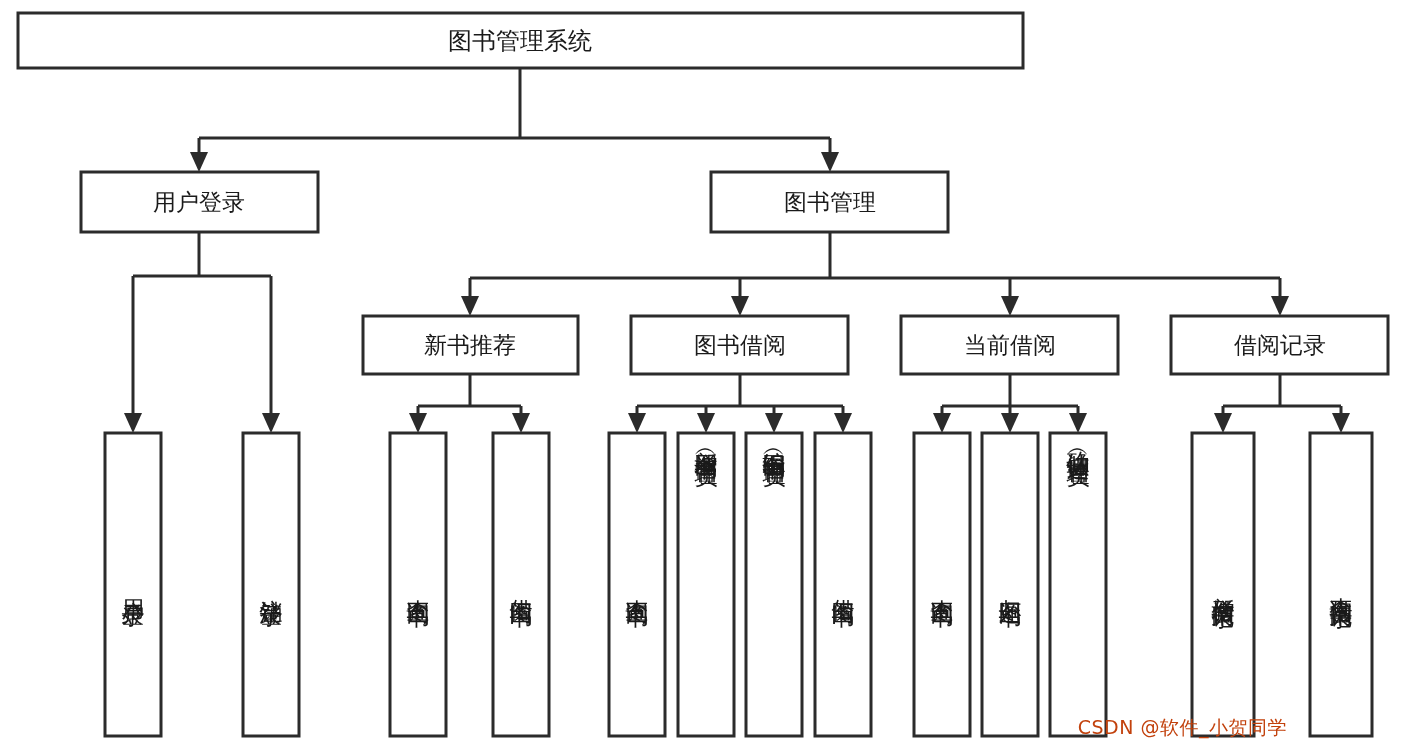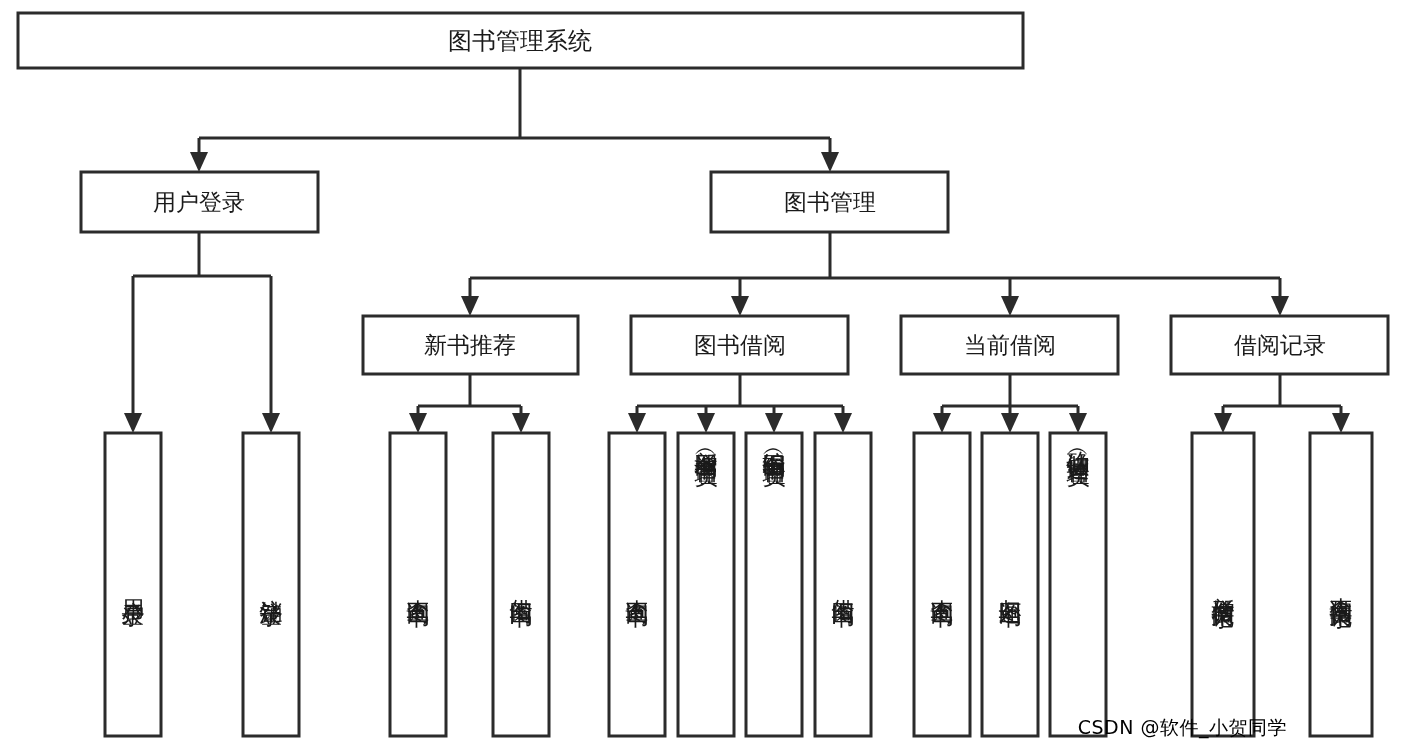--- a/index.html
+++ b/index.html
@@ -73,21 +73,21 @@
     letter-spacing: 2px;
     text-align: center;
     white-space: nowrap;
   }
   .watermark {
     position: absolute;
     right: 8px;
     bottom: 6px;
     font-family: "DejaVu Sans", "Liberation Sans", sans-serif;
     font-size: 19px;
-    color: #000000;
+    color: #c2410c;
     letter-spacing: 0.5px;
     white-space: nowrap;
     user-select: none;
   }
 </style>
 </head>
 <body>
 
 <div id="diagram-root">
 

